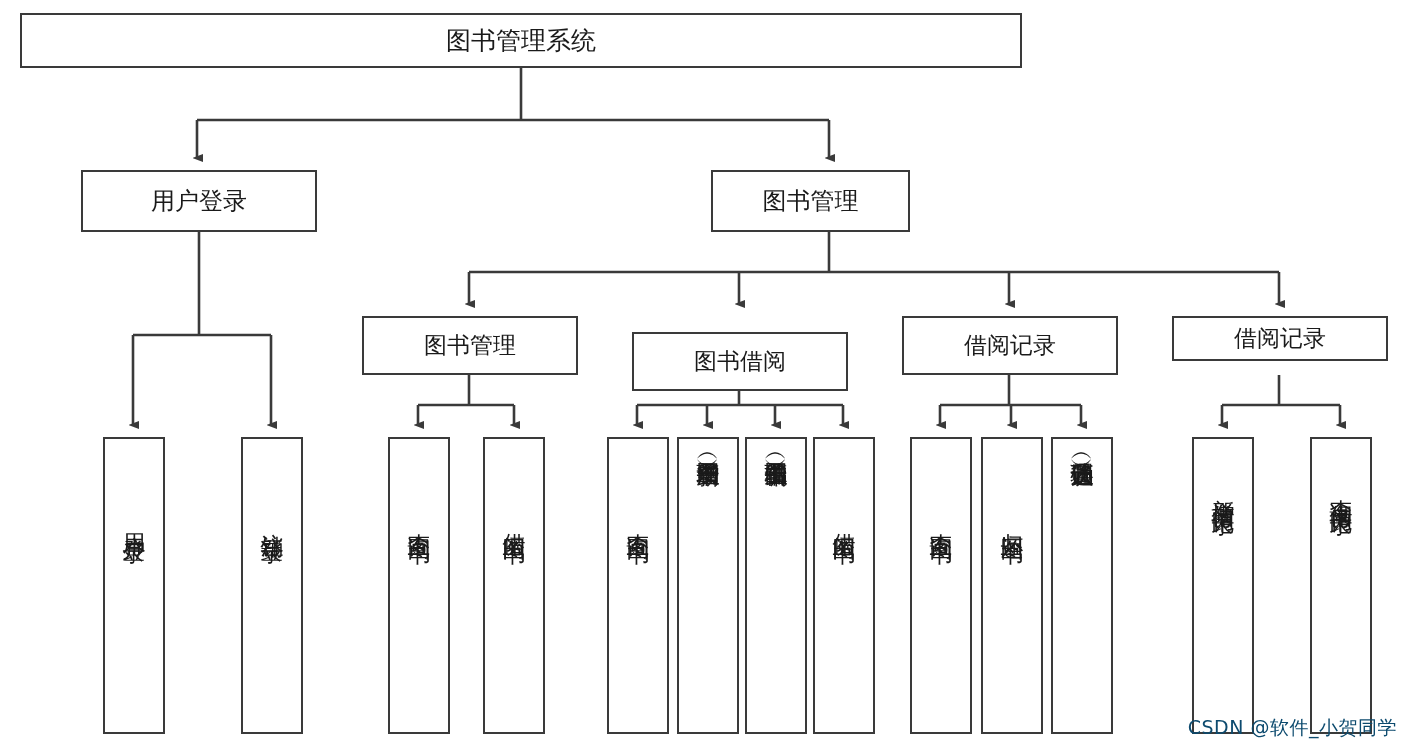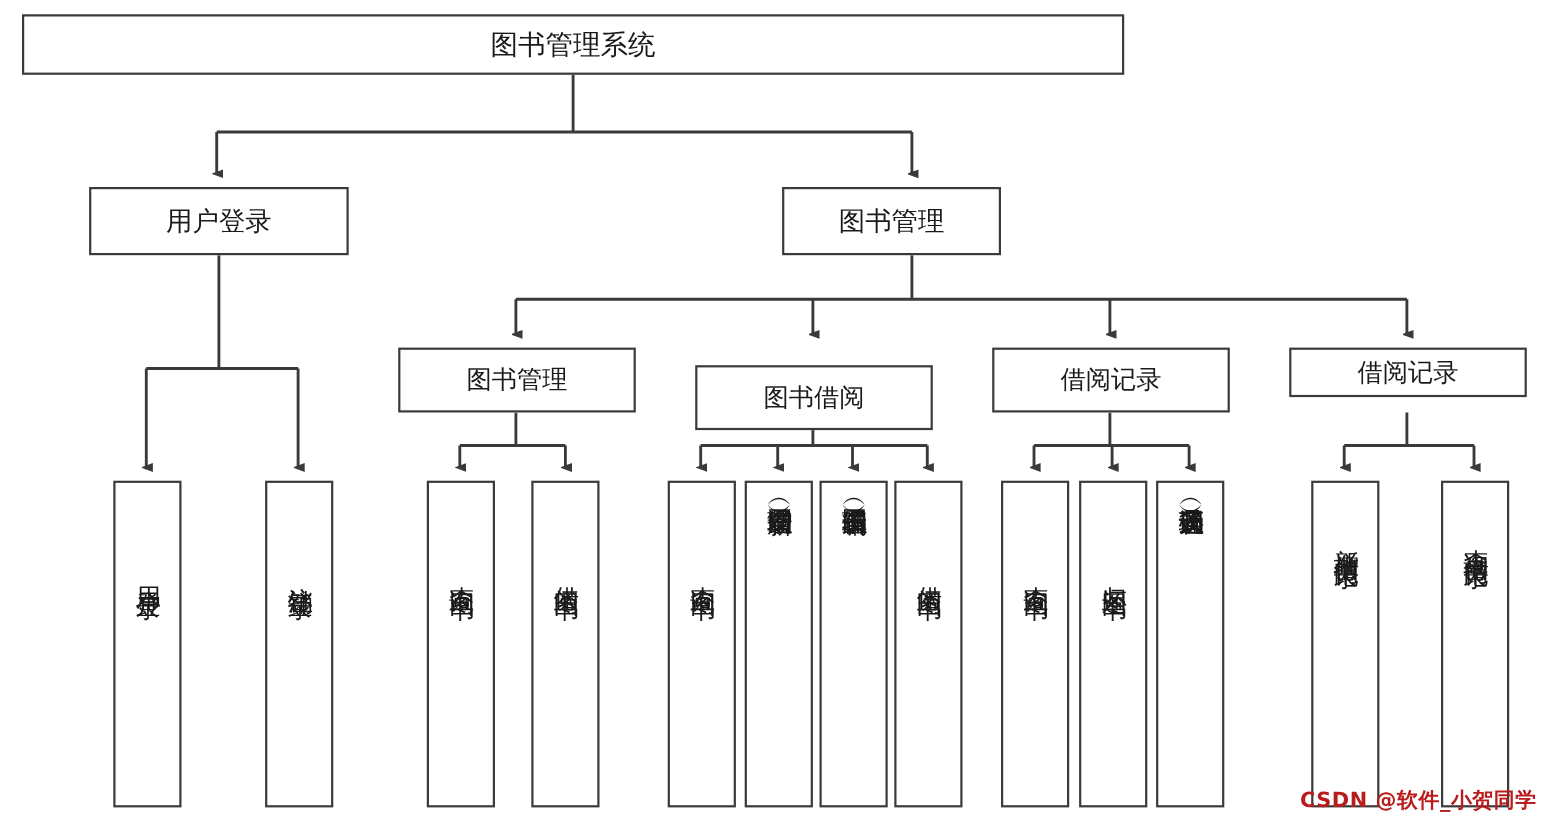--- a/index.html
+++ b/index.html
@@ -56,24 +56,23 @@
     text-orientation: upright;
     letter-spacing: 3px;
     line-height: 1;
     white-space: nowrap;
   }
   .watermark {
     position: absolute;
     right: 8px;
     bottom: 6px;
     font-size: 19px;
-    color: #b91c1c;
+    color: #0c4a6e;
     letter-spacing: 0.5px;
     white-space: nowrap;
-    font-weight: bold;
   }
 </style>
 </head>
 <body>
 
 <div id="canvas">
 
   <svg class="edges" viewBox="0 0 1405 747" xmlns="http://www.w3.org/2000/svg">
     <defs>
       <marker id="arrow" markerWidth="10" markerHeight="10" refX="4" refY="6" orient="auto" markerUnits="userSpaceOnUse">

